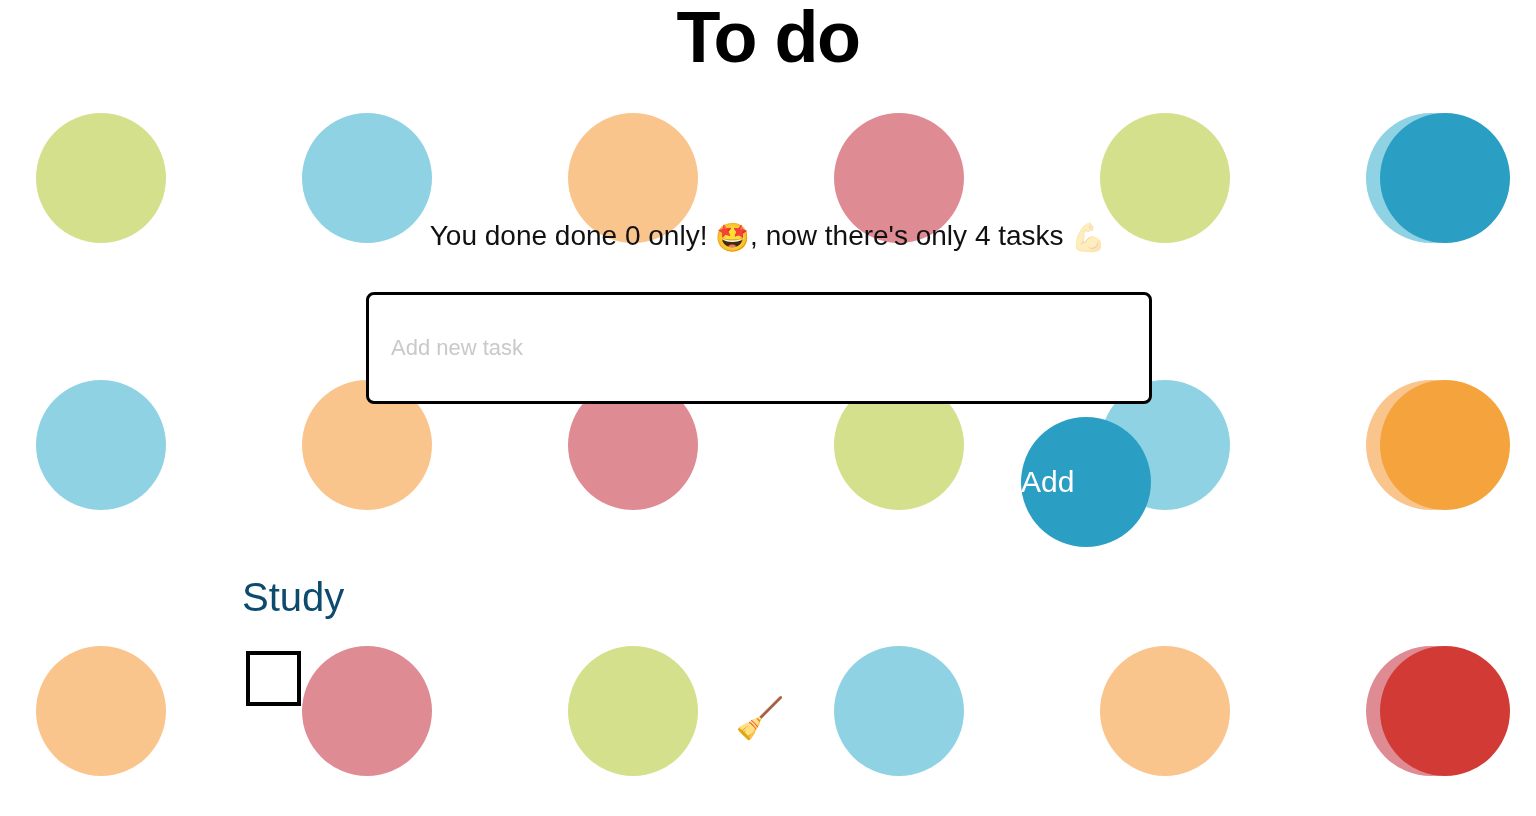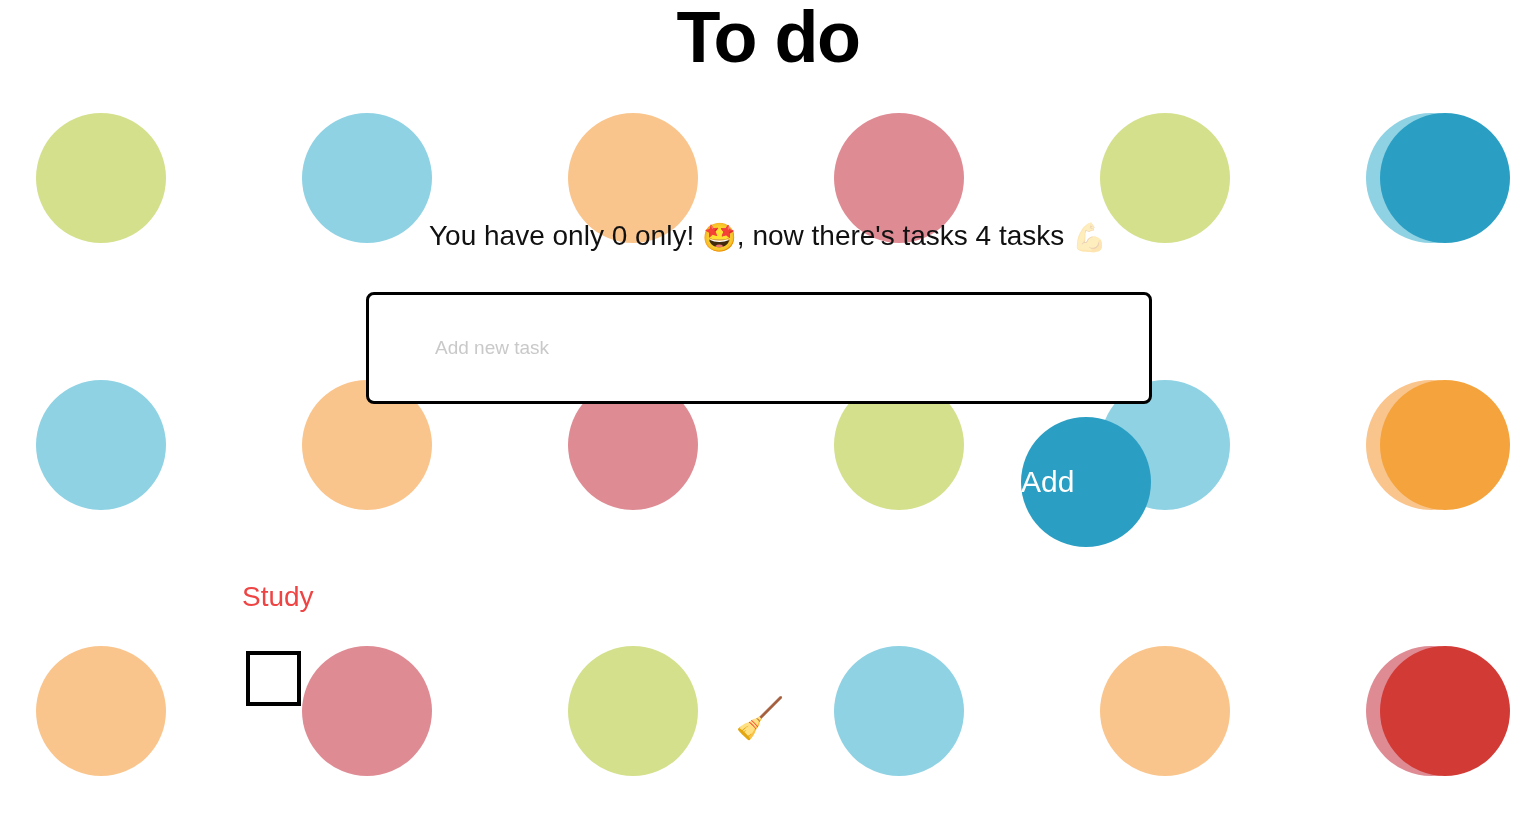--- a/index.html
+++ b/index.html
@@ -79,23 +79,23 @@
   #new-task-input {
     position: absolute;
     left: 366px;
     top: 292px;
     width: 786px;
     height: 112px;
     background: #ffffff;
     border: 3px solid #000000;
     border-radius: 8px;
     font-family: "Liberation Sans", "DejaVu Sans", sans-serif;
-    font-size: 19px;
+    font-size: 22px;
     color: #111111;
-    padding: 0 66px;
+    padding: 0 22px;
     outline: none;
   }
   #new-task-input::placeholder {
     color: #c9c9c9;
     opacity: 1;
   }
 
   
   #add-button {
     position: absolute;
@@ -123,23 +123,23 @@
     width: 1100px;
   }
   .task-row {
     position: relative;
     height: 200px;
   }
   .task-label {
     position: absolute;
     left: 0;
     top: 0;
-    font-size: 28px;
+    font-size: 40px;
     line-height: 44px;
-    color: #ef4444;
+    color: #0c4a6e;
     white-space: nowrap;
     text-align: center;
   }
   .task-checkbox {
     position: absolute;
     left: 0;
     top: 73px;
     width: 55px;
     height: 55px;
     background: #ffffff;
@@ -192,21 +192,21 @@
       <div class="bg-circle" style="left: 1100px; top: 646px; width: 130px; height: 130px; background: rgb(250, 197, 140);"></div>
       <div class="bg-circle" style="left: 1366px; top: 646px; width: 130px; height: 130px; background: rgb(223, 139, 148);"></div>
       <div class="bg-circle" style="left: 1380px; top: 646px; width: 130px; height: 130px; background: rgb(210, 58, 54);"></div>
     </div>
 
   <div id="content">
 
     <h1 id="page-title">To do</h1>
 
     <div id="status-line">
-      <span>You have only </span><span>0</span><span> only! </span><span class="emoji">🤩</span><span>, now there's tasks </span><span>4</span><span> tasks </span><span class="emoji emoji-faded">💪</span>
+      <span>You done done </span><span>0</span><span> only! </span><span class="emoji">🤩</span><span>, now there's only </span><span>4</span><span> tasks </span><span class="emoji emoji-faded">💪</span>
     </div>
 
     <input id="new-task-input" type="text" placeholder="Add new task" style="">
 
     <button id="add-button">Add</button>
 
     <div id="task-list">
         <div class="task-row">
           <div class="task-label">Study</div>
           <input type="checkbox" class="task-checkbox" style="">

